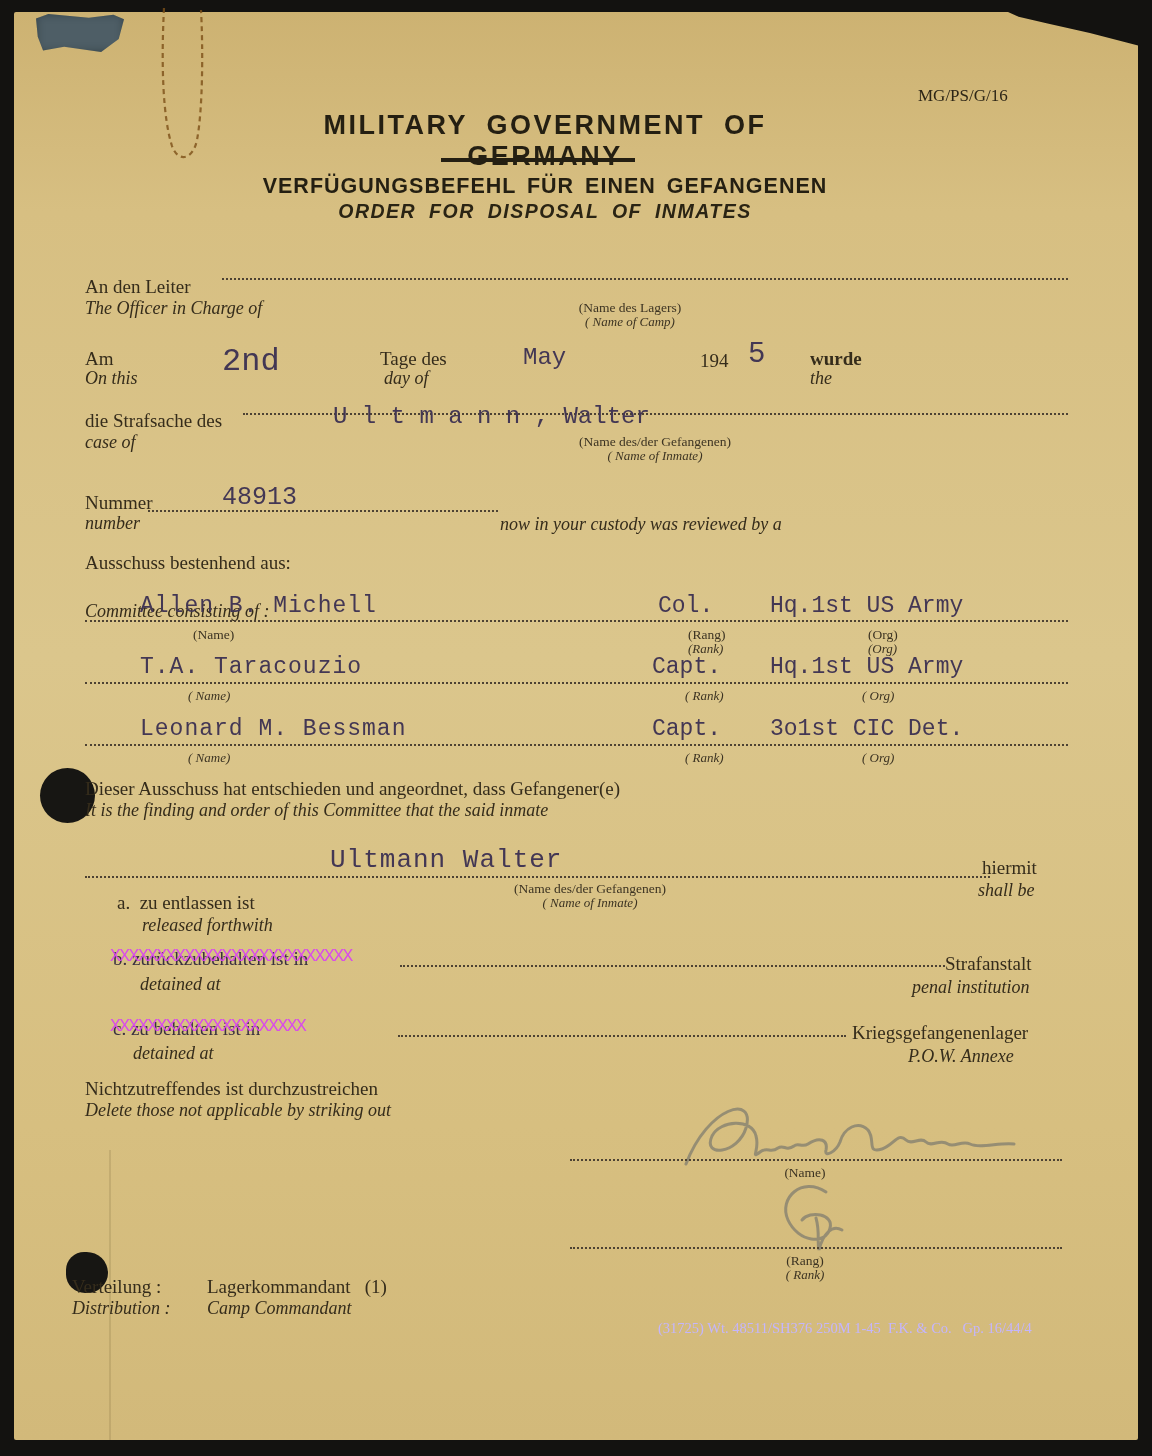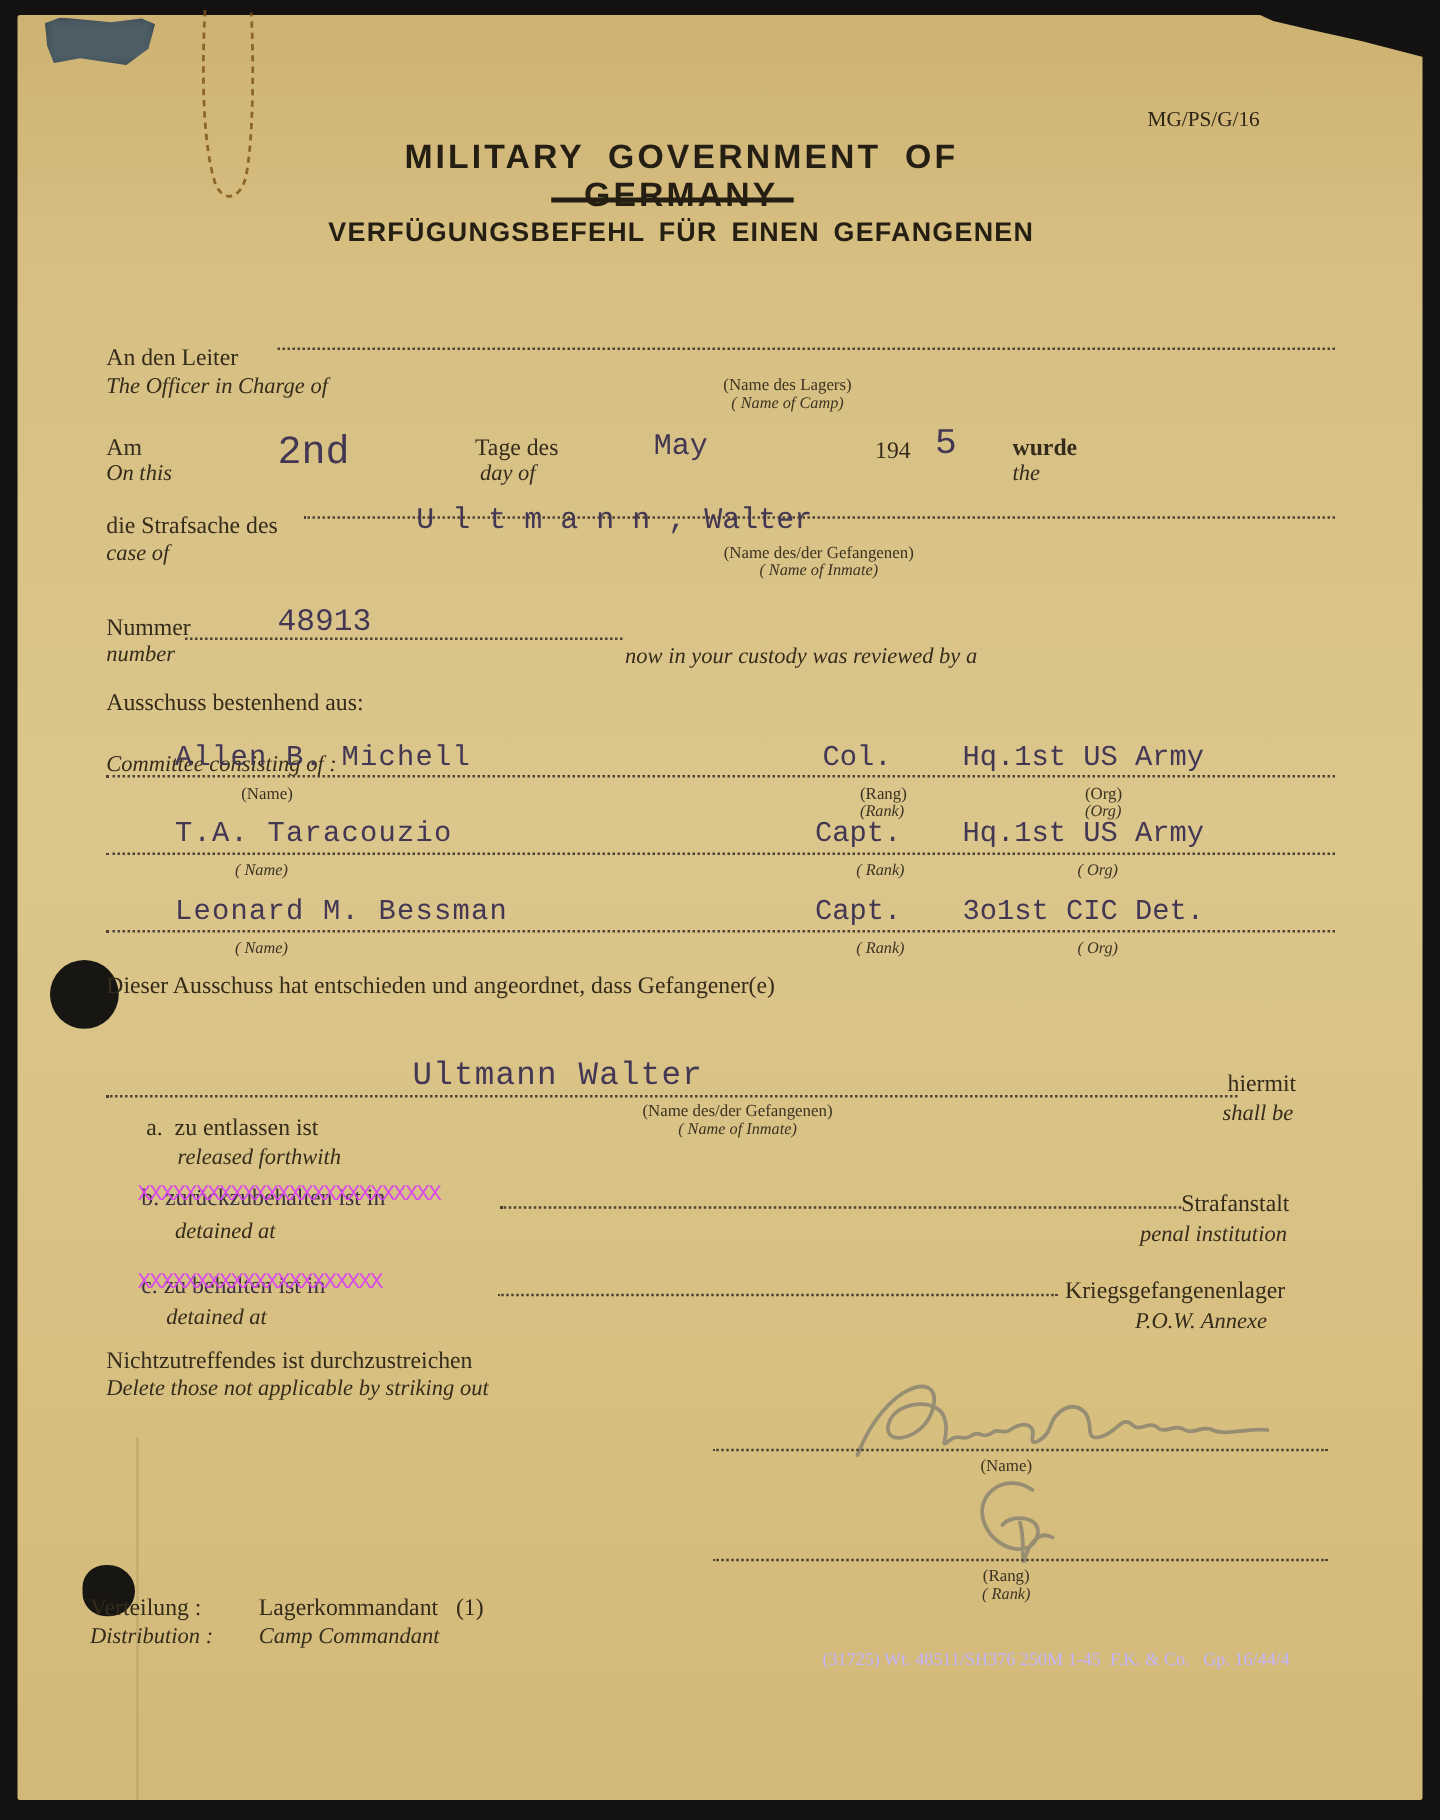--- a/index.html
+++ b/index.html
@@ -50,20 +50,21 @@
     <path d="M8 2 C5 60 7 112 16 140 C22 157 37 154 41 134 C47 102 47 40 45 4" fill="none" stroke="#7c4f16" stroke-width="2.2" stroke-dasharray="5 4" opacity="0.8"></path>
   </svg>
   <div class="crease" style="left:109px;top:1150px;height:290px;"></div>
   <div class="punch" style="left:40px;top:768px;width:55px;height:55px;"></div>
   <div class="punch" style="left:66px;top:1252px;width:42px;height:41px;border-radius:46% 54% 52% 48%;"></div>
 
   <div class="el sans" style="left:918px;top:86px;width:120px;font-family:'Liberation Serif',serif;font-size:17px;color:#2c2516;">MG/PS/G/16</div>
   <div class="el sans title center" style="left:250px;top:110px;width:590px;">MILITARY GOVERNMENT OF GERMANY</div>
   <div class="rule" style="left:441px;top:158px;width:194px;"></div>
   <div class="el sans sub-de center" style="left:250px;top:174px;width:590px;">VERFÜGUNGSBEFEHL FÜR EINEN GEFANGENEN</div>
+  <div class="el sans sub-en center" style="left:250px;top:200px;width:590px;">ORDER FOR DISPOSAL OF INMATES</div>
 
   <div class="el de" style="left:85px;top:276px;">An den Leiter</div>
   <div class="dotted" style="left:222px;top:278px;width:846px;"></div>
   <div class="el en" style="left:85px;top:298px;">The Officer in Charge of</div>
   <div class="el hint center" style="left:530px;top:300px;width:200px;">(Name des Lagers)</div>
   <div class="el hint-en center" style="left:530px;top:315px;width:200px;">( Name of Camp)</div>
 
   <div class="el de" style="left:85px;top:348px;">Am</div>
   <div class="el en" style="left:85px;top:368px;">On this</div>
   <div class="el typed" style="left:222px;top:344px;font-size:32px;">2nd</div>
@@ -111,20 +112,21 @@
 
   <div class="el typed" style="left:140px;top:716px;font-size:23px;letter-spacing:1px;">Leonard M. Bessman</div>
   <div class="el typed" style="left:652px;top:716px;font-size:23px;">Capt.</div>
   <div class="el typed" style="left:770px;top:716px;font-size:23px;">3o1st CIC Det.</div>
   <div class="dotted" style="left:85px;top:744px;width:983px;"></div>
   <div class="el hint-en" style="left:188px;top:751px;">( Name)</div>
   <div class="el hint-en" style="left:685px;top:751px;">( Rank)</div>
   <div class="el hint-en" style="left:862px;top:751px;">( Org)</div>
 
   <div class="el de" style="left:85px;top:778px;">Dieser Ausschuss hat entschieden und angeordnet, dass Gefangener(e)</div>
+  <div class="el en" style="left:85px;top:800px;">It is the finding and order of this Committee that the said inmate</div>
 
   <div class="dotted" style="left:85px;top:876px;width:905px;"></div>
   <div class="el typed" style="left:330px;top:846px;font-size:26px;letter-spacing:1px;">Ultmann Walter</div>
   <div class="el hint center" style="left:480px;top:881px;width:220px;">(Name des/der Gefangenen)</div>
   <div class="el hint-en center" style="left:480px;top:896px;width:220px;">( Name of Inmate)</div>
   <div class="el de" style="left:982px;top:857px;">hiermit</div>
   <div class="el en" style="left:978px;top:880px;">shall be</div>
 
   <div class="el de" style="left:117px;top:892px;white-space:pre;">a.  zu entlassen ist</div>
   <div class="el en" style="left:142px;top:915px;">released forthwith</div>

